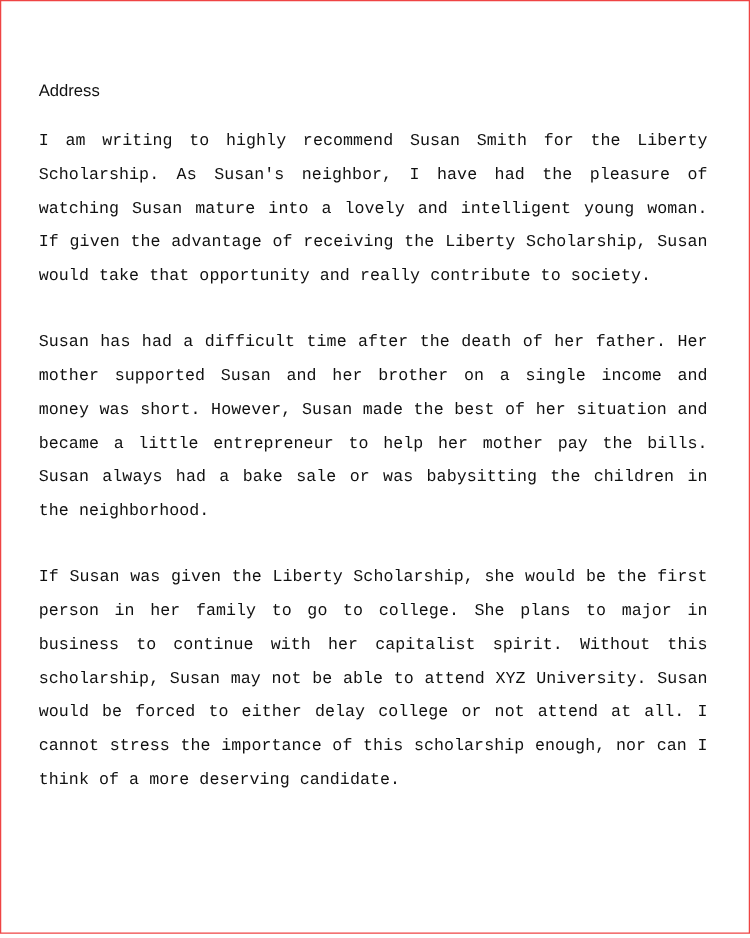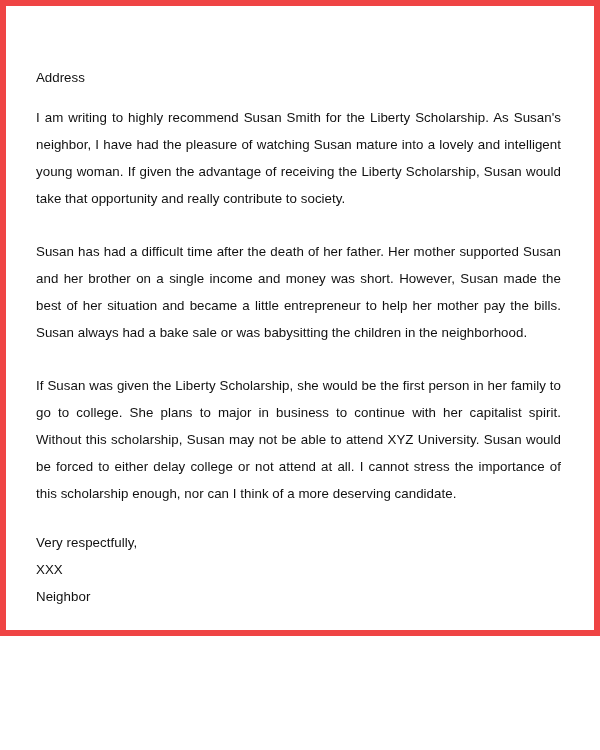--- a/index.html
+++ b/index.html
@@ -12,23 +12,23 @@
     width: 600px;
     height: 750px;
     font-family: "Liberation Sans", sans-serif;
     -webkit-font-smoothing: antialiased;
   }
 
   .page {
     position: relative;
     box-sizing: border-box;
     width: 600px;
-    height: 636px;
+    height: 747px;
     background: #ffffff;
-    border: 6px solid #ef4444;
+    border: 1px solid #ef4444;
     overflow: hidden;
   }
 
   .letter-body {
     box-sizing: border-box;
     padding: 58px 33px 0 30px;
   }
 
   .addr-line {
     font-size: 13.3px;
@@ -45,20 +45,21 @@
   }
 
   p.para {
     font-size: 13.3px;
     line-height: 27px;
     color: #111111;
     margin: 0 0 26px 0;
     text-align: justify;
     text-justify: inter-word;
     letter-spacing: 0.05px;
+    font-family: Liberation Mono, monospace;
   }
 
   p.para:last-of-type {
     margin-bottom: 0;
   }
 
   .closing-block {
     margin-top: 22px;
   }
 
@@ -78,20 +79,15 @@
 
     <div class="addr-line">Address</div>
 
 
     <p class="para">I am writing to highly recommend Susan Smith for the Liberty Scholarship. As Susan's neighbor, I have had the pleasure of watching Susan mature into a lovely and intelligent young woman. If given the advantage of receiving the Liberty Scholarship, Susan would take that opportunity and really contribute to society.</p>
 
     <p class="para">Susan has had a difficult time after the death of her father. Her mother supported Susan and her brother on a single income and money was short. However, Susan made the best of her situation and became a little entrepreneur to help her mother pay the bills. Susan always had a bake sale or was babysitting the children in the neighborhood.</p>
 
     <p class="para">If Susan was given the Liberty Scholarship, she would be the first person in her family to go to college. She plans to major in business to continue with her capitalist spirit. Without this scholarship, Susan may not be able to attend XYZ University. Susan would be forced to either delay college or not attend at all. I cannot stress the importance of this scholarship enough, nor can I think of a more deserving candidate.</p>
 
-    <div class="closing-block">
-      <p class="closing-line">Very respectfully,</p>
-      <p class="closing-line">XXX</p>
-      <p class="closing-line">Neighbor</p>
-    </div>
 
   </div>
 </div>
 
 </body></html>

